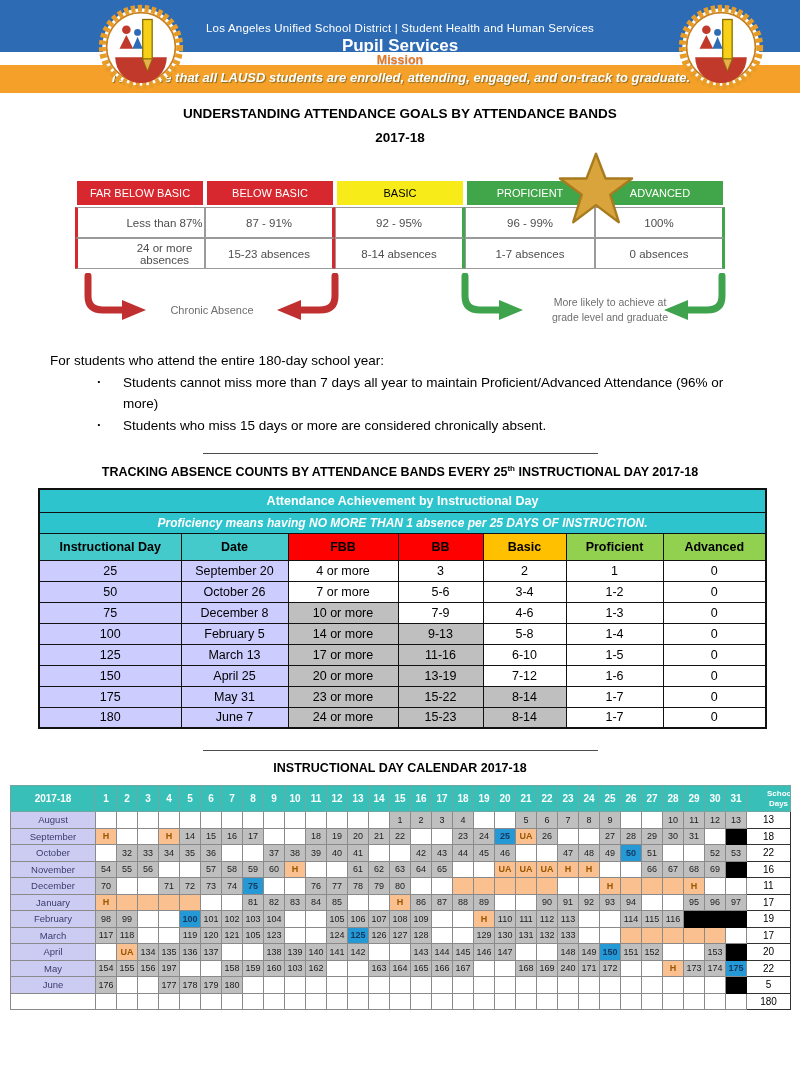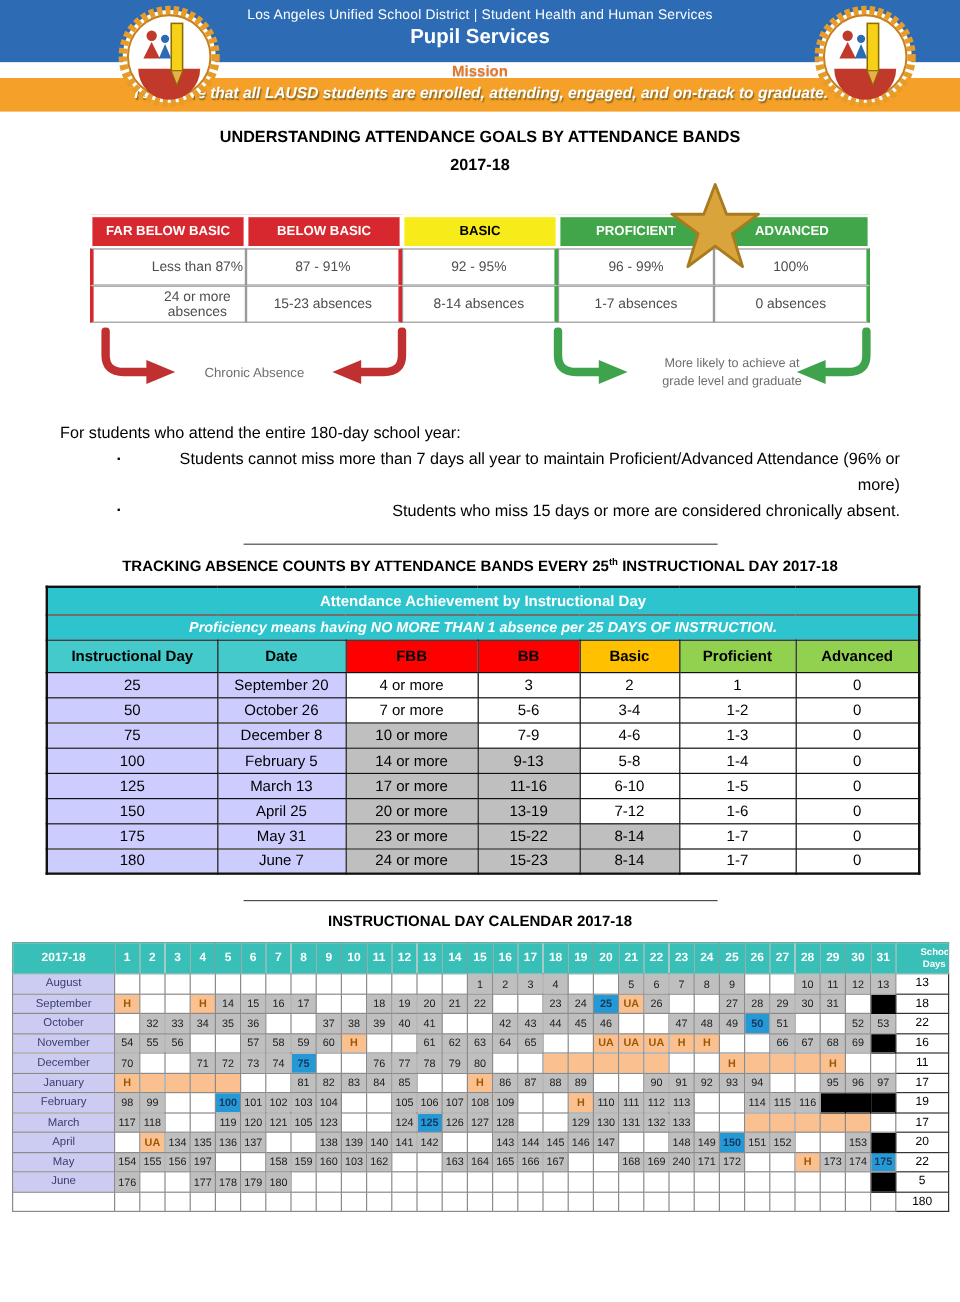--- a/index.html
+++ b/index.html
@@ -3,50 +3,50 @@
 <meta charset="utf-8">
 <style>
   * { box-sizing: border-box; margin: 0; padding: 0; }
   body {
     width: 800px; height: 1085px; background: #fff;
     font-family: "Liberation Sans", sans-serif; color: #000;
     position: relative; overflow: hidden;
   }
   
   .hdr { position: relative; height: 93px; }
-  .hdr-blue { height: 52px; background: #2D6CB5; text-align: center; padding-top: 7px; }
+  .hdr-blue { height: 52px; background: #2D6CB5; text-align: center; padding-top: 22px; }
   .hdr-district { color: #fff; font-size: 11.5px; letter-spacing: .2px; }
   .hdr-dept { color: #fff; font-size: 17px; font-weight: bold; margin-top: 2px; }
   .hdr-white { height: 13px; background: #fff; text-align: center; }
   .hdr-mission-label { color: #E87722; font-weight: bold; font-size: 12.5px; position: relative; top: -2px; text-shadow: 0 1px 1px #b5c6da; }
   .hdr-orange { height: 28px; background: #F5A028; text-align: center; }
   .hdr-mission-text { color: #fff; font-weight: bold; font-style: italic; font-size: 13px; line-height: 26px; text-shadow: 1px 1px 1px #8a6a20; }
   .logo { position: absolute; top: 4px; width: 86px; height: 86px; }
   .logo.left { left: 98px; } .logo.right { left: 678px; }
   
   .doc-title { text-align: center; padding-top: 13px; }
   .doc-title .t1 { font-size: 13.5px; font-weight: bold; }
   .doc-title .t2 { font-size: 13.5px; font-weight: bold; margin-top: 9px; }
   
   .bands-fig { position: relative; height: 196px; margin-top: 4px; }
   .bands-table { position: absolute; left: 75px; top: 30px; width: 650px; border-collapse: separate; border-spacing: 0; table-layout: fixed; }
-  .bands-table th { font-size: 11px; font-weight: bold; height: 28px; border: 2px solid #fff; text-align: center; }
+  .bands-table th { font-size: 11px; font-weight: normal; height: 28px; border: 2px solid #fff; text-align: center; }
   .bands-table td { background: #fff; color: #4d4d4d; font-size: 11.5px; text-align: center; height: 31px; border: 1px solid #9a9a9a; }
   .band-red { background: #D7282F; color: #fff; }
   .band-yellow { background: #F7EC1A; color: #000; }
   .band-green { background: #41A549; color: #fff; }
   .bl-red { border-left: 3px solid #D7282F !important; padding-left: 47px; }
   .br-red { border-right: 3px solid #D7282F !important; }
   .br-green { border-right: 3px solid #41A549 !important; }
   .star-icon { position: absolute; left: 558px; top: 2px; z-index: 3; }
   .arrows-svg { position: absolute; left: 0; top: 124px; }
   
   .notes { margin: 6px 0 0 50px; font-size: 13.5px; line-height: 1.5; width: 700px; }
   .notes ul { list-style: none; margin: 2px 0 0 45px; }
-  .notes li { position: relative; padding-left: 28px; margin-top: 2px; text-align: right; }
+  .notes li { position: relative; padding-left: 28px; margin-top: 2px; }
   .notes li::before { content: "."; position: absolute; left: 2px; top: -4px; font-weight: bold; }
   
   hr.div { border: none; border-top: 1.5px solid #4d4d4d; width: 395px; margin: 17px auto 10px auto; }
   .sec-title { text-align: center; font-size: 12.5px; font-weight: bold; }
   .sec-title sup { font-size: 8px; }
   
   .track { width: 727px; margin: 9px 0 0 38px; border-collapse: collapse; table-layout: fixed; border: 2px solid #111; }
   .track th, .track td { border: 1px solid #111; text-align: center; overflow: hidden; white-space: nowrap; }
   .track .ttl { background: #2EC4CE; color: #fff; font-weight: bold; font-size: 12.5px; height: 23px; }
   .track .sub { background: #2EC4CE; color: #fff; font-weight: bold; font-style: italic; font-size: 12px; height: 21px; }

